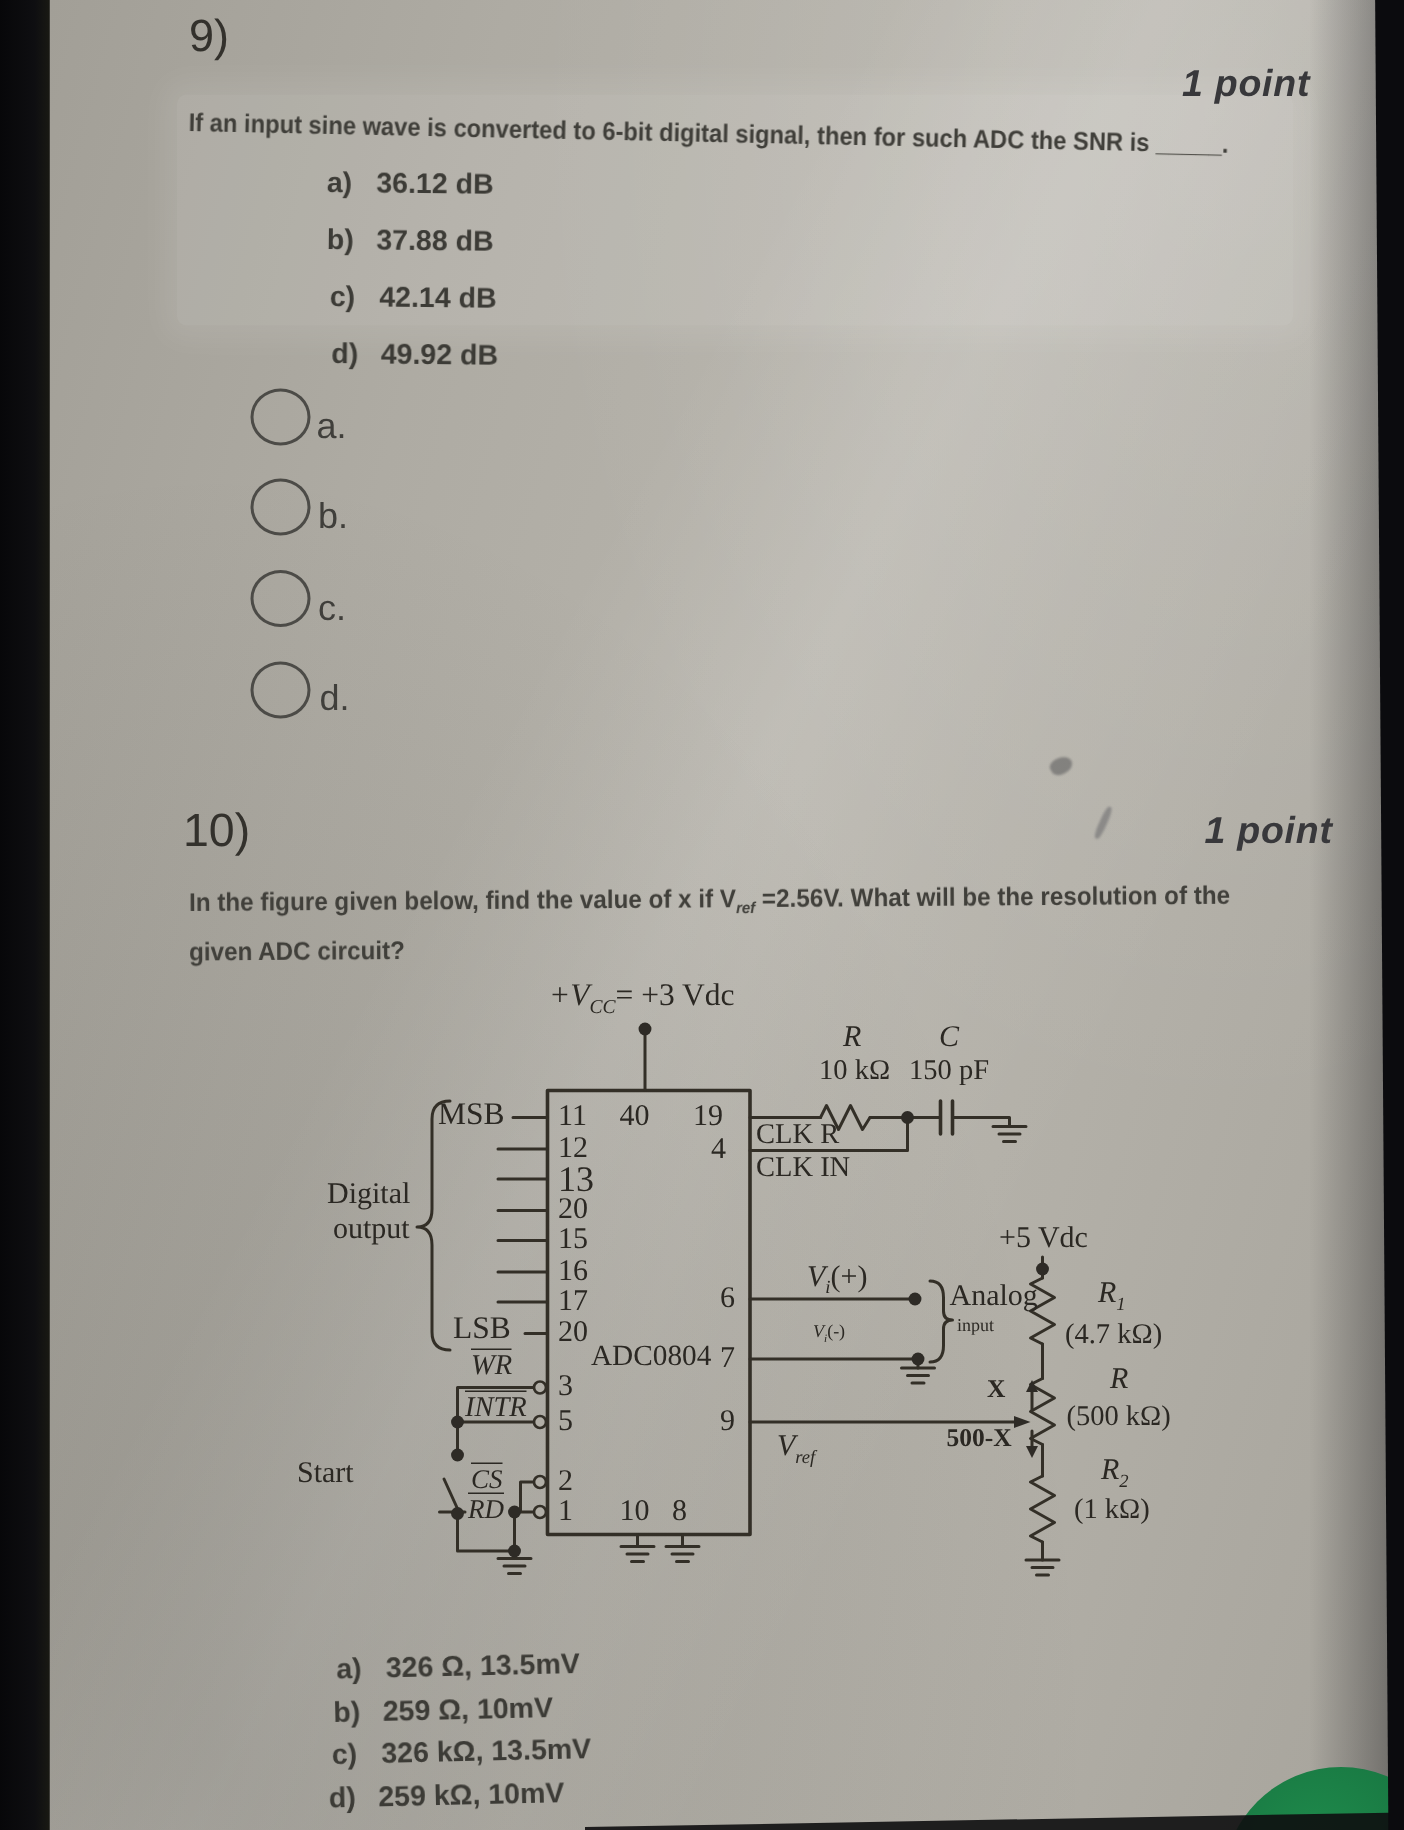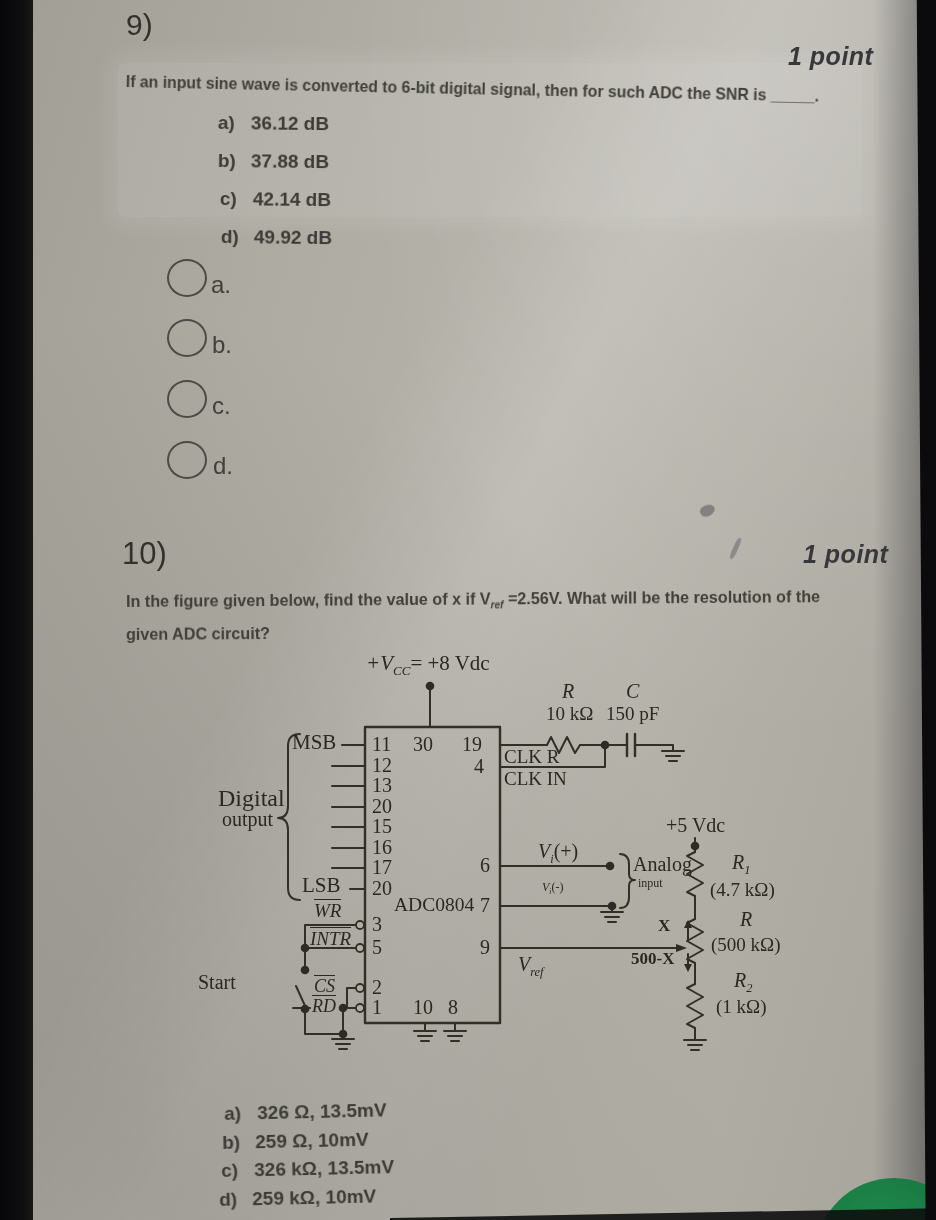--- a/index.html
+++ b/index.html
@@ -129,47 +129,47 @@
         <polygon points="574,316 578,324 582,316"></polygon>
       </g>
       <g fill="#b1aea6" stroke="#332f27" stroke-width="1.8">
         <circle cx="250" cy="277" r="4"></circle>
           <circle cx="250" cy="300" r="4"></circle>
         <circle cx="250" cy="340" r="4"></circle>
           <circle cx="250" cy="360" r="4"></circle>
       </g>
     </svg>
 
-    <div class="clbl" style="left:256px;top:4px;font-size:21px"><span class="var">+V</span><sub>CC</sub><span>= +8 Vdc</span></div>
+    <div class="clbl" style="left:256px;top:4px;font-size:21px"><span class="var">+V</span><sub>CC</sub><span>= +3 Vdc</span></div>
 
     <div class="clbl" style="left:262px;top:86px;font-size:20px">11</div>
     <div class="clbl" style="left:262px;top:107px;font-size:20px">12</div>
-    <div class="clbl" style="left:262px;top:127px;font-size:20px">13</div>
+    <div class="clbl" style="left:262px;top:127px;font-size:24px">13</div>
     <div class="clbl" style="left:262px;top:148px;font-size:20px">20</div>
     <div class="clbl" style="left:262px;top:168px;font-size:20px">15</div>
     <div class="clbl" style="left:262px;top:189px;font-size:20px">16</div>
     <div class="clbl" style="left:262px;top:209px;font-size:20px">17</div>
     <div class="clbl" style="left:262px;top:230px;font-size:20px">20</div>
 
-    <div class="clbl" style="left:303px;top:86px;font-size:20px">30</div>
+    <div class="clbl" style="left:303px;top:86px;font-size:20px">40</div>
     <div class="clbl" style="left:352px;top:86px;font-size:20px">19</div>
     <div class="clbl" style="left:364px;top:108px;font-size:20px">4</div>
     <div class="clbl" style="left:370px;top:207px;font-size:20px">6</div>
     <div class="clbl" style="left:370px;top:247px;font-size:20px">7</div>
     <div class="clbl" style="left:370px;top:289px;font-size:20px">9</div>
     <div class="clbl" style="left:262px;top:266px;font-size:20px">3</div>
     <div class="clbl" style="left:262px;top:289px;font-size:20px">5</div>
     <div class="clbl" style="left:262px;top:329px;font-size:20px">2</div>
     <div class="clbl" style="left:262px;top:349px;font-size:20px">1</div>
     <div class="clbl" style="left:303px;top:349px;font-size:20px">10</div>
     <div class="clbl" style="left:338px;top:349px;font-size:20px">8</div>
 
     <div class="clbl" style="left:182px;top:83px;font-size:21px">MSB</div>
     <div class="clbl" style="left:192px;top:226px;font-size:21px">LSB</div>
-    <div class="clbl" style="left:108px;top:138px;font-size:24px">Digital</div>
+    <div class="clbl" style="left:108px;top:138px;font-size:20px">Digital</div>
     <div class="clbl" style="left:112px;top:161px;font-size:20px">output</div>
 
     <div class="clbl ovl var" style="left:204px;top:251px;font-size:19px">WR</div>
     <div class="clbl ovl var" style="left:200px;top:279px;font-size:19px">INTR</div>
     <div class="clbl ovl var" style="left:204px;top:327px;font-size:18px">CS</div>
     <div class="clbl ovl var" style="left:202px;top:347px;font-size:18px">RD</div>
     <div class="clbl" style="left:88px;top:324px;font-size:20px">Start</div>
 
     <div class="clbl" style="left:394px;top:99px;font-size:19px">CLK R</div>
     <div class="clbl" style="left:394px;top:121px;font-size:19px">CLK IN</div>

